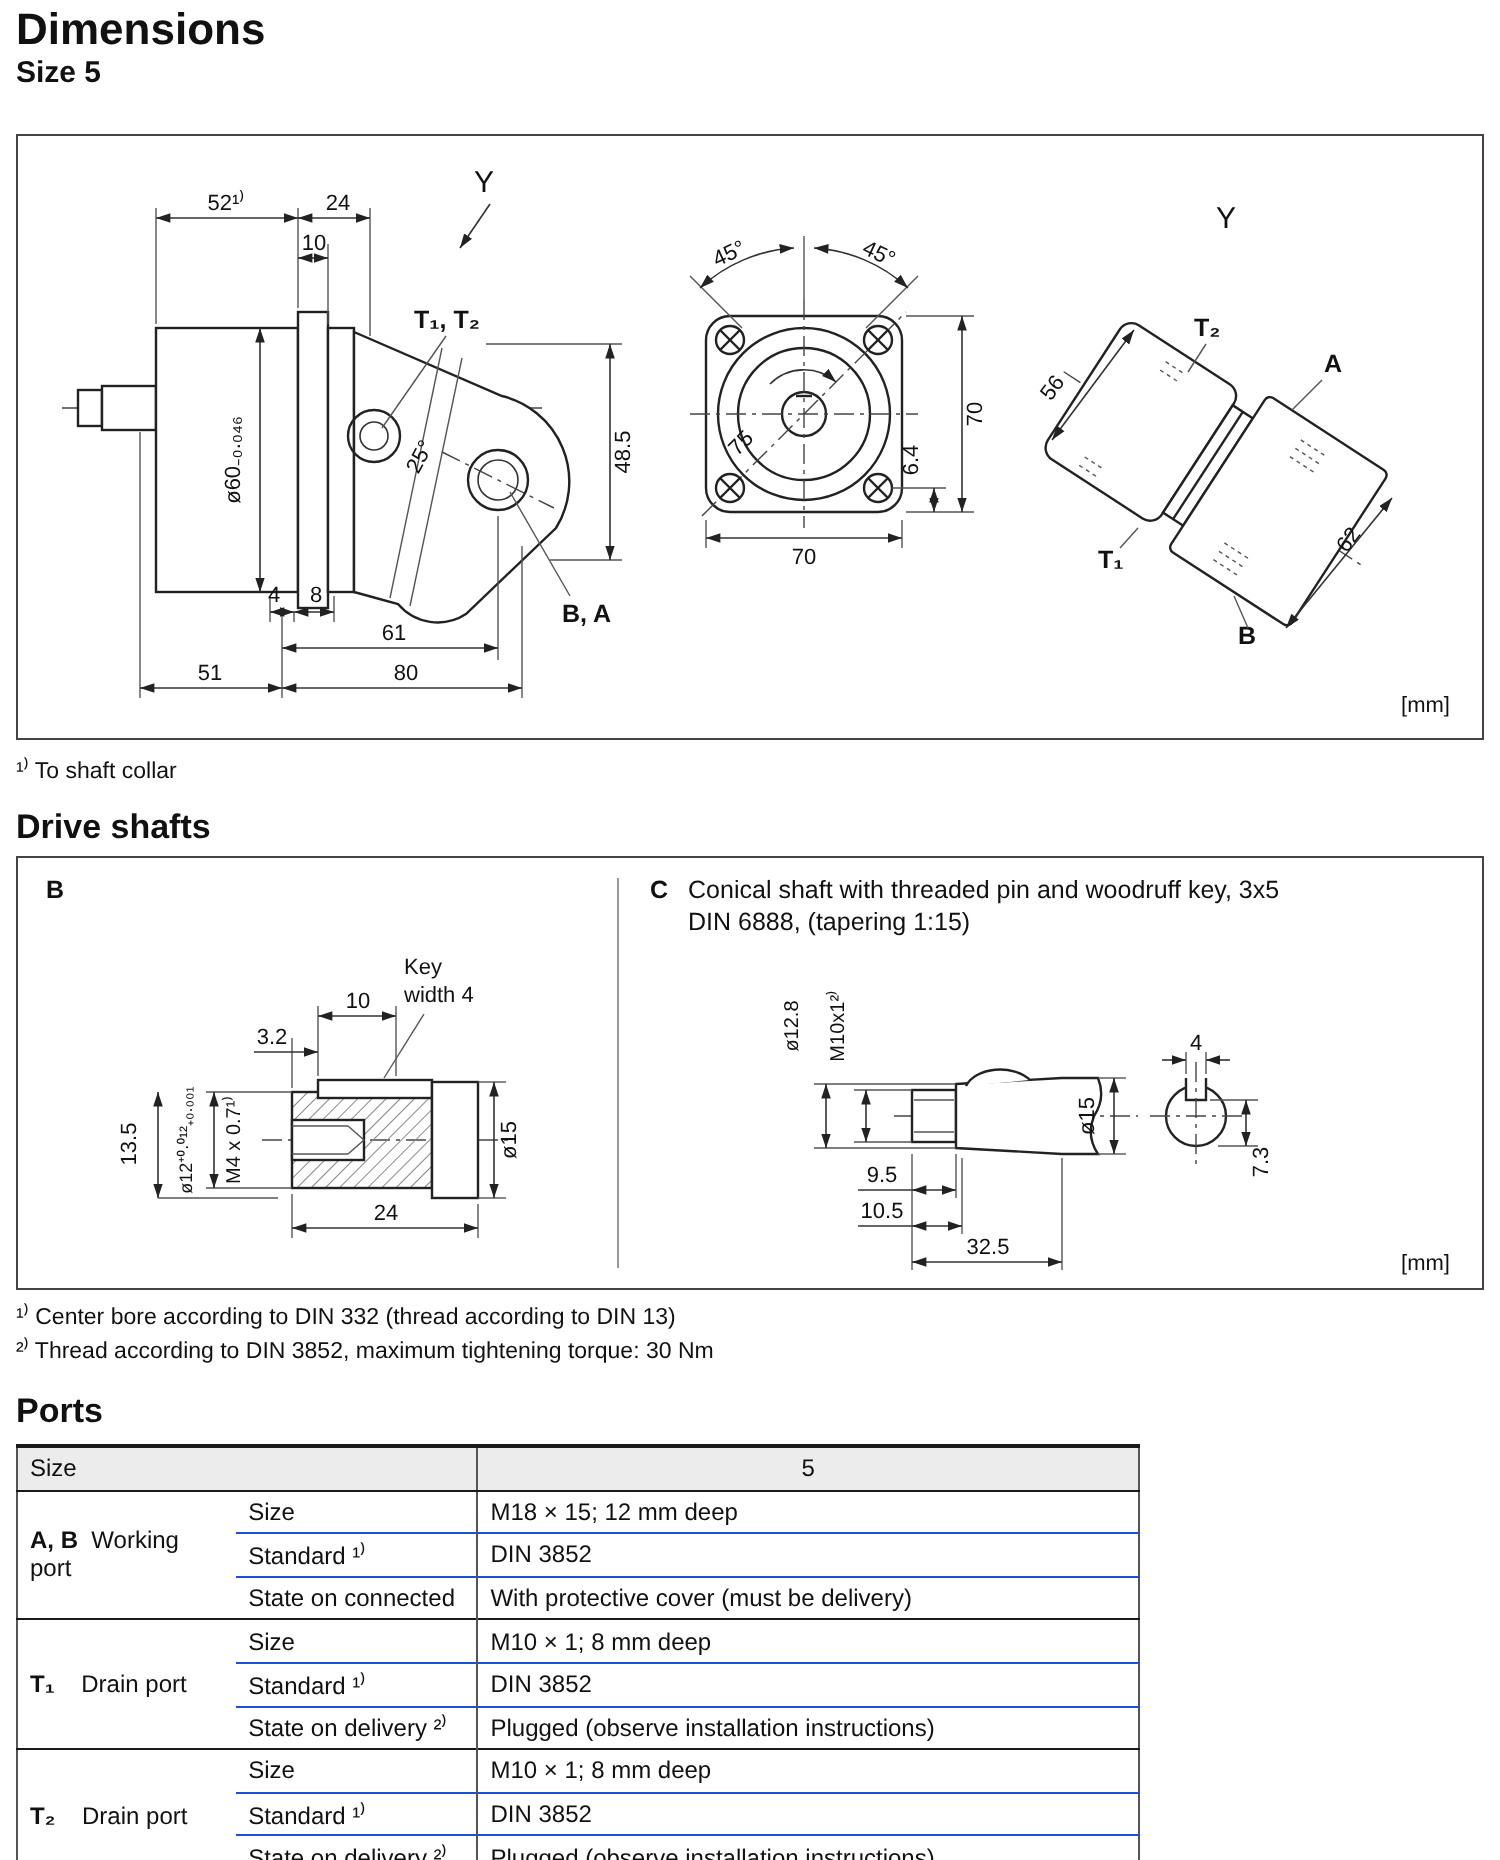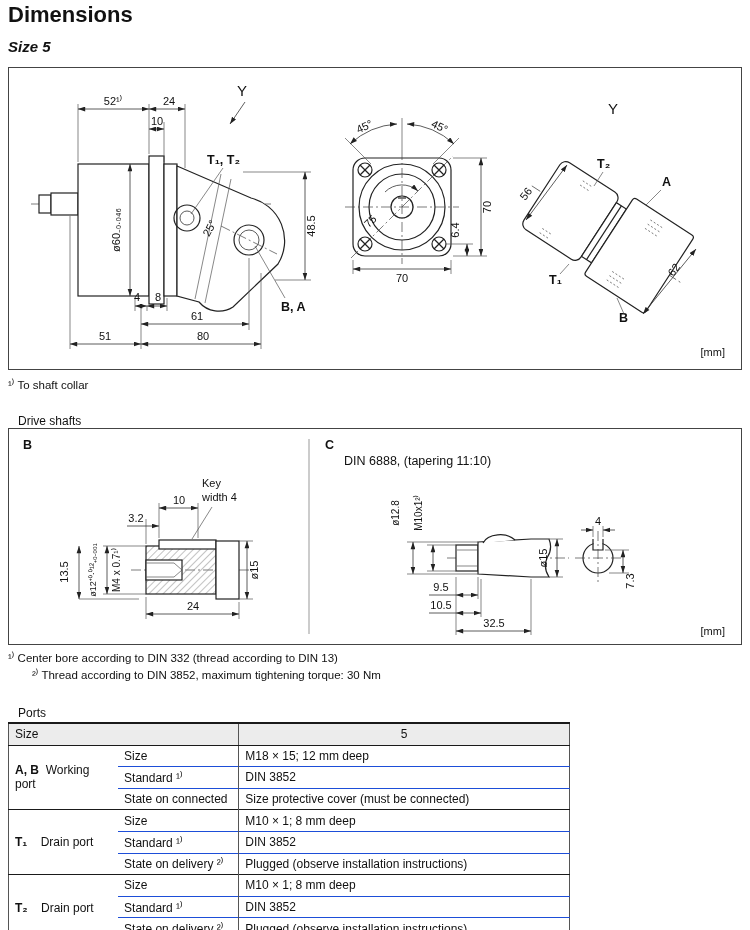--- a/index.html
+++ b/index.html
@@ -1,20 +1,20 @@
 <!DOCTYPE html>
 <html><head>
 <meta charset="utf-8">
 <style>
   html,body{margin:0;padding:0;background:#fff;}
   body{width:750px;height:930px;position:relative;font-family:"Liberation Sans",sans-serif;color:#111;}
   .abs{position:absolute;}
   h1.title{font-size:22px;font-weight:bold;margin:0;left:8px;top:2px;}
-  h2.subtitle{font-size:15px;font-weight:bold;margin:0;left:8px;top:38px;font-style:italic;}
-  h3.sect{font-size:12px;font-weight:normal;margin:10px;left:8px;}
+  h2.subtitle{font-size:15px;font-weight:bold;margin:0;left:8px;top:28px;}
+  h3.sect{font-size:17px;font-weight:bold;margin:0;left:8px;}
   .fnote{font-size:11.5px;left:8px;color:#111;}
   .dbox{left:8px;width:734px;border:1.5px solid #444;box-sizing:border-box;background:#fff;}
   .shaft-header{position:absolute;display:flex;gap:10px;font-size:12.5px;line-height:1.3;}
   .shaft-key{font-weight:bold;}
   
   .obj{stroke:#222;stroke-width:1.2;fill:none}
   .objf{stroke:#222;stroke-width:1.2;fill:#fff}
   .ext{stroke:#555;stroke-width:0.7;fill:none}
   .dim{stroke:#333;stroke-width:0.8;fill:none}
   .cl{stroke:#444;stroke-width:0.7;fill:none;stroke-dasharray:10 3 2 3}
@@ -207,22 +207,22 @@
 
 <div class="fnote abs" style="top:377px;">¹⁾ To shaft collar</div>
 <h3 class="sect abs" style="top:404px;">Drive shafts</h3>
 
 <div class="dbox abs" style="top:428px;height:217px;">
   <div class="shaft-header" style="left:14px;top:8px;">
     <span class="shaft-key">B</span>
   </div>
   <div class="shaft-header" style="left:316px;top:8px;">
     <span class="shaft-key">C</span>
-    <span><br>
-          <span>DIN 6888, (tapering 11:10)</span></span>
+    <span><span>Conical shaft with threaded pin and woodruff key, 3x5</span><br>
+          <span>DIN 6888, (tapering 1:15)</span></span>
   </div>
 
 <svg class="abs" style="left:0;top:0;" width="731" height="214" viewBox="0 0 731 214">
   <defs>
     <marker id="s2ae" markerWidth="10" markerHeight="7" refX="9" refY="3" orient="auto">
           <path d="M0,0 L9,3 L0,6 Z" fill="#222"></path>
         </marker>
     <marker id="s2as" markerWidth="10" markerHeight="7" refX="0" refY="3" orient="auto">
           <path d="M9,0 L0,3 L9,6 Z" fill="#222"></path>
         </marker>
@@ -316,21 +316,21 @@
     <text class="mid" x="432" y="180">10.5</text>
     <line class="ext" x1="522" y1="150" x2="522" y2="206"></line>
     <line class="dim" x1="447" y1="202" x2="522" y2="202" marker-start="url(#s2as)" marker-end="url(#s2ae)"></line>
     <text class="mid" x="485" y="198">32.5</text>
   </g>
   <text class="enda" x="716" y="206">[mm]</text>
 </svg>
 </div>
 
 <div class="fnote abs" style="top:650px;">¹⁾ Center bore according to DIN 332 (thread according to DIN 13)</div>
-<div class="fnote abs" style="top:667px;margin-left:24px;">²⁾ Thread according to DIN 3852, maximum tightening torque: 30 Nm</div>
+<div class="fnote abs" style="top:667px;">²⁾ Thread according to DIN 3852, maximum tightening torque: 30 Nm</div>
 <h3 class="sect abs" style="top:696px;">Ports</h3>
 
 <table class="ports abs" style="left:8px;top:722px;">
   <colgroup>
       <col style="width:109px">
       <col style="width:120px">
       <col style="width:329px">
     </colgroup>
   <tbody>
       <tr class="hdr">
@@ -343,21 +343,21 @@
       <b>A, B</b>&nbsp; <span>Working port</span></td>
     <td class="cell-label">Size</td>
     <td class="cell-value">M18 × 15; 12 mm deep</td>
   </tr>
   <tr class="sub">
     <td class="cell-label">Standard ¹⁾</td>
     <td class="cell-value">DIN 3852</td>
   </tr>
   <tr class="sub">
     <td class="cell-label">State on connected</td>
-    <td class="cell-value">Size protective cover (must be connected)</td>
+    <td class="cell-value">With protective cover (must be delivery)</td>
   </tr>
 
   <tr class="gstart">
     <td class="port-cell" rowspan="3">
       <b>T₁</b>&nbsp;&nbsp;&nbsp; <span>Drain port</span></td>
     <td class="cell-label">Size</td>
     <td class="cell-value">M10 × 1; 8 mm deep</td>
   </tr>
   <tr class="sub">
     <td class="cell-label">Standard ¹⁾</td>

